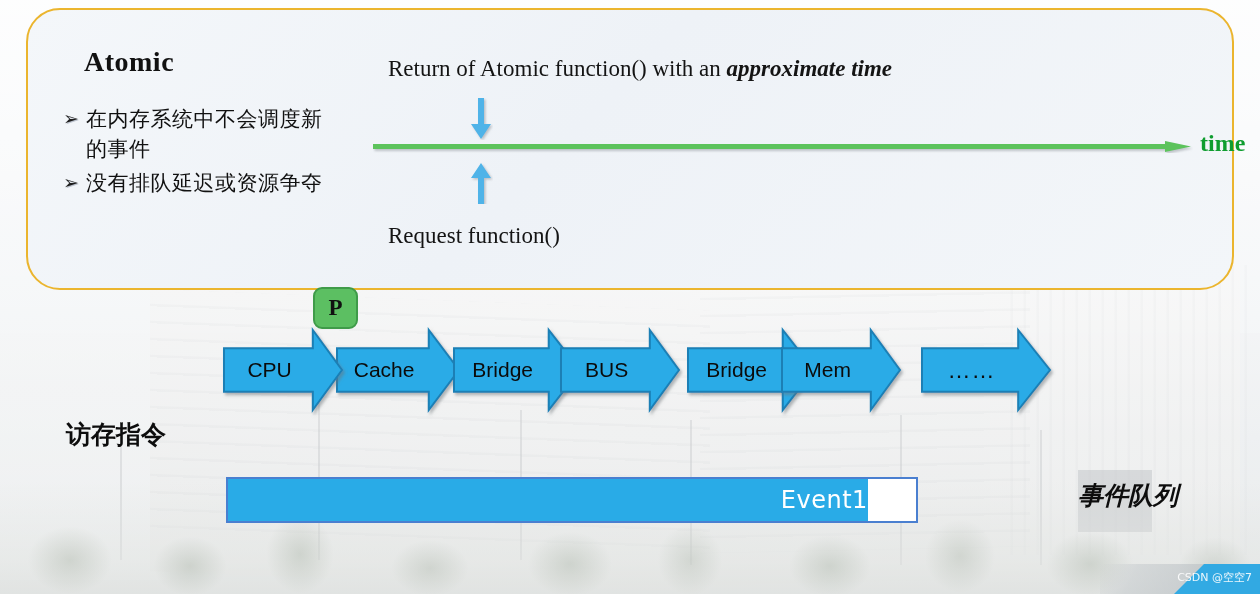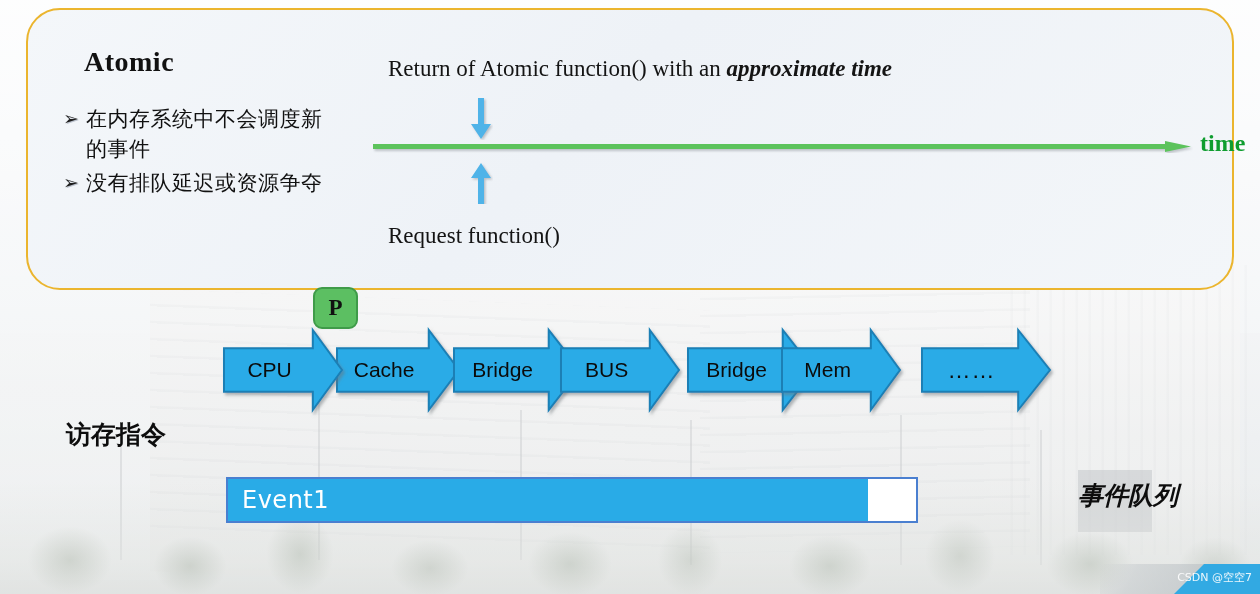--- a/index.html
+++ b/index.html
@@ -493,21 +493,21 @@
           <path d="M0,20.16 L96.2,20.16 L96.2,2 L128,42 L96.2,82 L96.2,63.84 L0,63.84 Z" fill="#29abe7" stroke="#1a7fb5" stroke-width="2" stroke-linejoin="miter" filter="url(#cs6)"></path>
         </svg>
         <div class="lbl dots">……</div>
       </div>
     </div>
 
   <div class="cn-label instr">访存指令</div>
   <div class="cn-label queue">事件队列</div>
 
   <div class="queue-wrap">
-    <div class="queue-fill" id="queue-fill" style="width: 93%;">
+    <div class="queue-fill" id="queue-fill" style="width: 93%; justify-content: flex-end;">
       <span>Event1</span>
     </div>
     <div class="queue-empty"></div>
   </div>
 
   <div class="watermark">
     <div class="wm-bg"></div>
     <div class="wm-blue"></div>
     <div class="wm-text">CSDN @空空7</div>
   </div>

